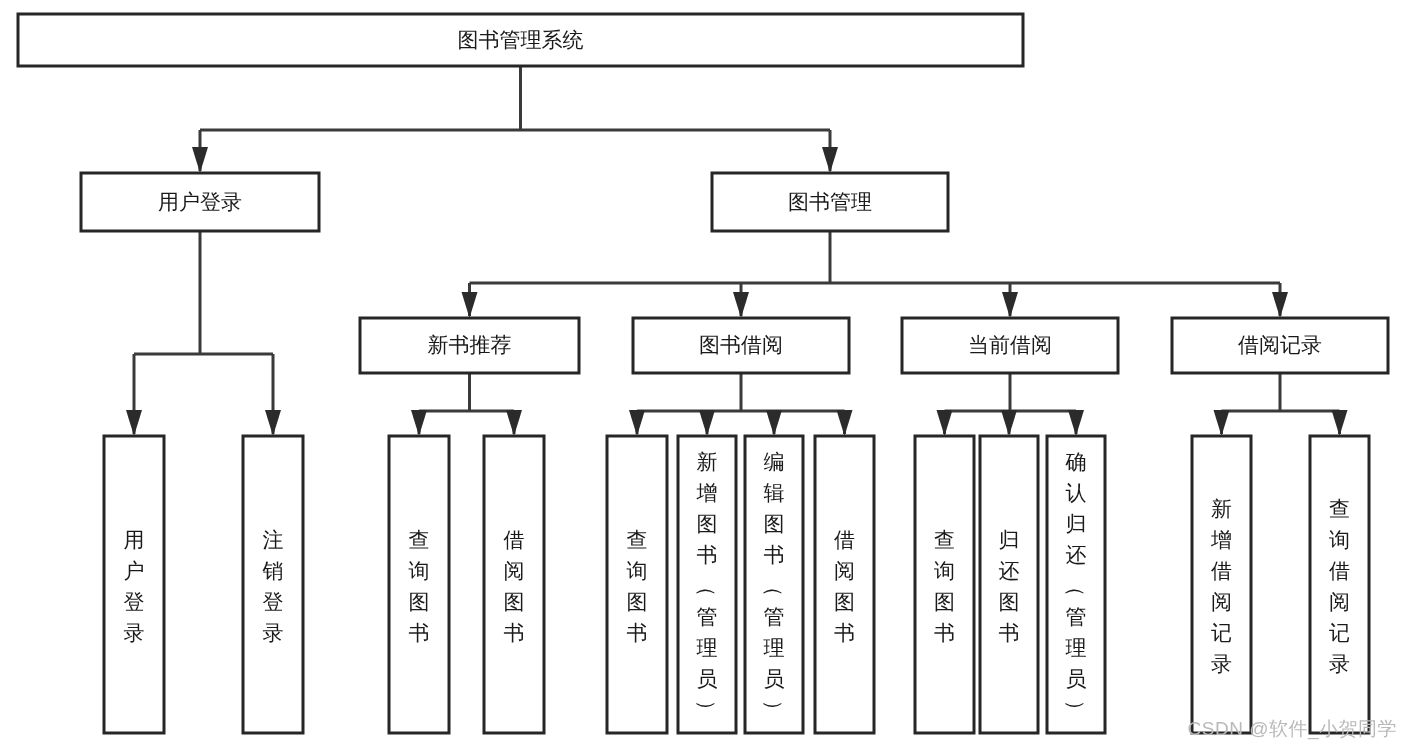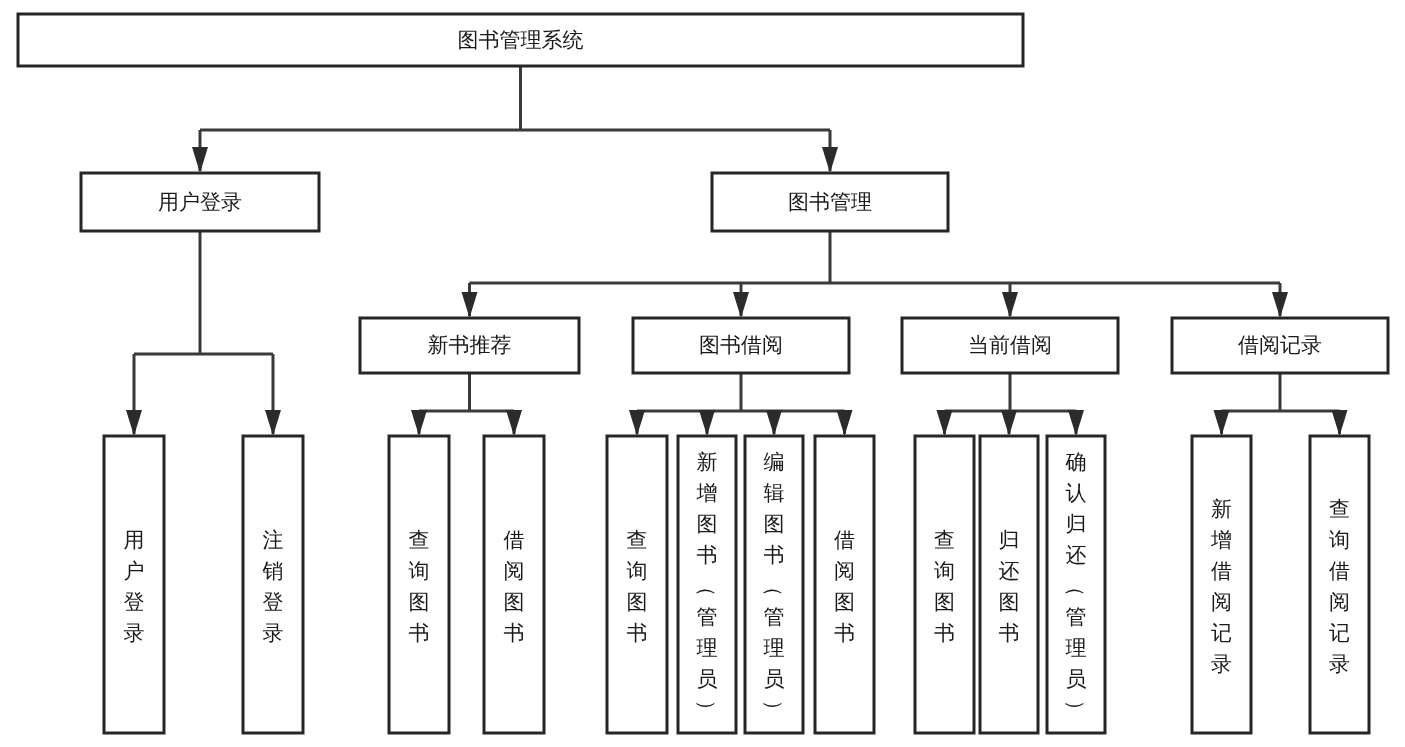--- a/index.html
+++ b/index.html
@@ -274,13 +274,14 @@
           <rect class="node-rect" x="1310" y="436" width="59" height="297"></rect>
           <text class="node-label-v" x="1339.5" y="515.68">查</text>
           <text class="node-label-v" x="1339.5" y="546.68">询</text>
           <text class="node-label-v" x="1339.5" y="577.68">借</text>
           <text class="node-label-v" x="1339.5" y="608.68">阅</text>
           <text class="node-label-v" x="1339.5" y="639.68">记</text>
           <text class="node-label-v" x="1339.5" y="670.68">录</text>
         </g>
       </g>
   </svg>
+  <div class="watermark">CSDN @软件_小贺同学</div>
 </div>
 
 </body></html>

